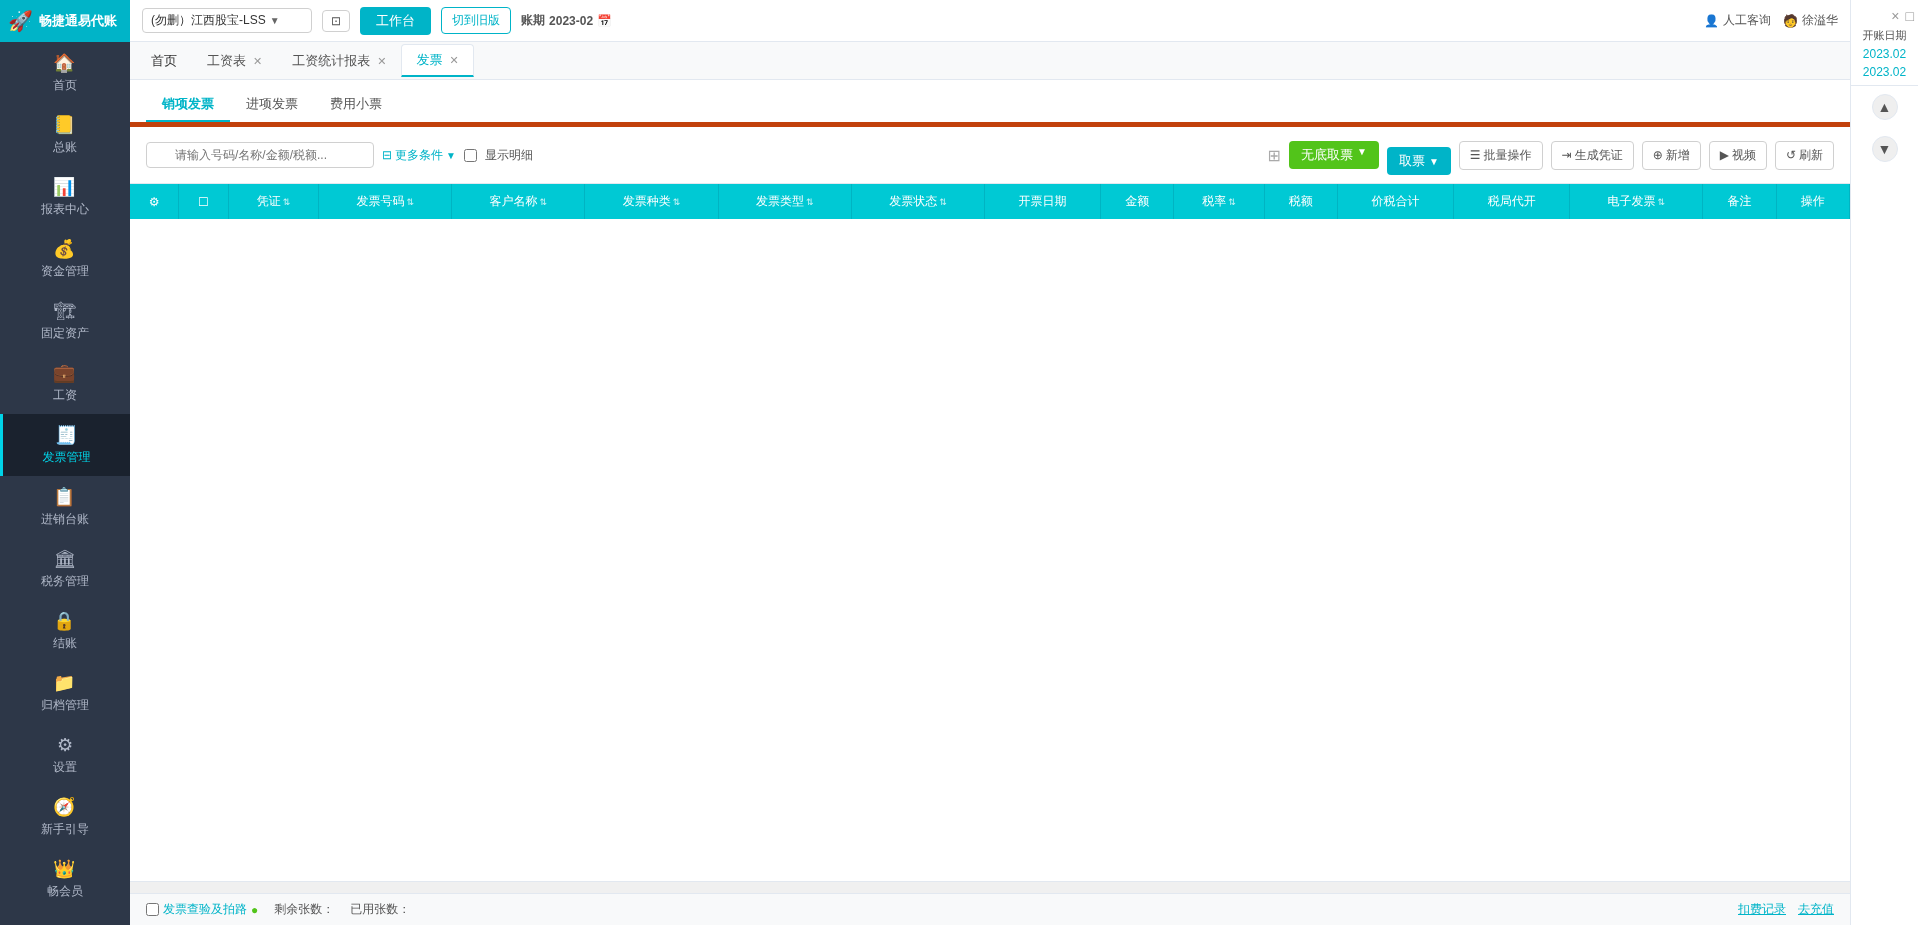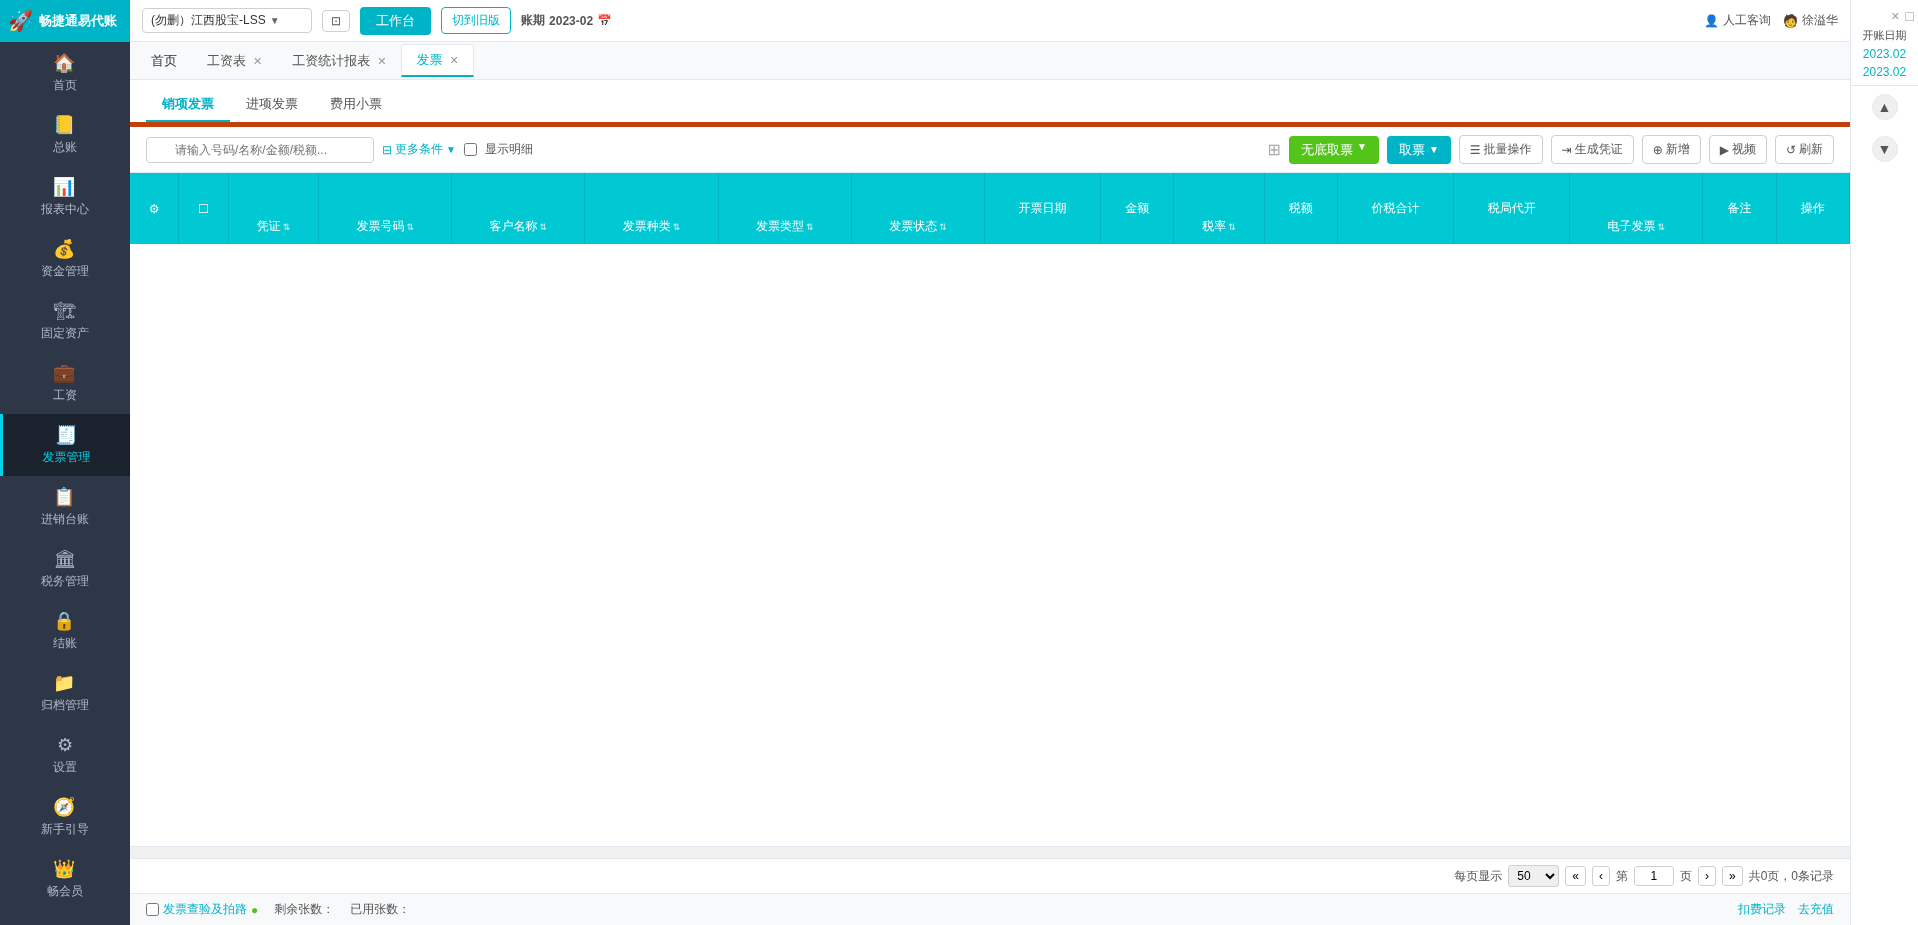--- a/index.html
+++ b/index.html
@@ -100,37 +100,37 @@
       cursor: pointer; display: flex; align-items: center; gap: 3px;
     }
     .checkbox-label { display: flex; align-items: center; gap: 8px; font-size: 12px; color: #555; cursor: pointer; }
 
     .btn-green {
       background: #52c41a; color: #fff; border: none; border-radius: 4px;
       padding: 5px 12px; font-size: 13px; cursor: pointer; display: flex; align-items: flex-start; gap: 4px;
     }
     .btn-teal {
       background: #00b4c8; color: #fff; border: none; border-radius: 4px;
-      padding: 5px 12px; font-size: 13px; cursor: pointer; display: flex; align-items: center; gap: 4px;
+      padding: 5px 12px; font-size: 13px; cursor: pointer; display: flex; align-items: center; gap: 4px; margin-top: 12px;
     }
     .btn-outline {
       background: #fff; color: #555; border: 1px solid #d0d0d0; border-radius: 4px;
       padding: 5px 10px; font-size: 12px; cursor: pointer; display: flex; align-items: center; gap: 3px;
     }
     .btn-arrow { font-size: 10px; }
 
     
     .table-wrap { flex: 1; overflow: auto; background: #fff; }
     .invoice-table { width: 100%; border-collapse: collapse; font-size: 12px; }
     .invoice-table thead tr { background: #00c9d4; color: #fff; }
     .invoice-table thead th {
       padding: 9px 8px; text-align: center; font-weight: normal;
       border-right: 1px solid #00b4c2; white-space: nowrap;
     }
-    .th-sort { display: inline-flex; align-items: center; gap: 2px; margin-top: 36px; }
+    .th-sort { display: inline-flex; align-items: center; gap: 2px; }
     .sort-icon { font-size: 9px; color: rgba(255,255,255,0.8); }
 
     
     .empty-state {
       display: flex; flex-direction: column; align-items: center; justify-content: center;
       height: 400px; gap: 12px;
     }
 
     
     .table-footer {
@@ -151,21 +151,21 @@
     }
 
     
     .status-bar {
       background: #f8f9fa; border-top: 1px solid #e2e8f0; padding: 5px 16px;
       display: flex; align-items: center; gap: 16px; font-size: 12px; color: #555;
       height: 32px;
     }
     .status-bar .check-label { display: flex; align-items: center; gap: 4px; color: #00b4c8; }
     .status-bar-right { margin-left: auto; display: flex; gap: 12px; }
-    .link-btn { color: #00b4c8; cursor: pointer; }
+    .link-btn { color: #00b4c8; cursor: pointer; text-decoration: underline; }
 
     
     .date-panel {
       width: 68px; min-width: 68px; background: #fff; border-left: 1px solid #e2e8f0;
       height: 925px; display: flex; flex-direction: column; align-items: stretch;
       overflow-y: auto; position: relative;
     }
     .date-period-item {
       padding: 5px 8px; font-size: 12px; color: #555; cursor: pointer; text-align: center;
       border-bottom: 1px solid #f0f0f0;
@@ -395,38 +395,20 @@
               </tr>
             </thead>
           <tbody id="table-body"></tbody>
         </table>
       </div>
 
     </div>
 
     <div class="scrollbar-area"></div>
 
-    <div class="table-footer">
-      <div class="page-info">
-        <span>每页显示</span>
-        <select class="page-select">
-          <option>50</option>
-          <option>20</option>
-          <option>100</option>
-        </select>
-        <button class="page-btn">«</button>
-        <button class="page-btn">‹</button>
-        <span>第</span>
-        <input class="page-input" value="1" style="">
-        <span class="page-label">页</span>
-        <button class="page-btn">›</button>
-        <button class="page-btn">»</button>
-        <span>共0页，0条记录</span>
-      </div>
-    </div>
 
     <div class="status-bar">
       <label class="check-label">
         <input type="checkbox" style="">
         <span>发票查验及拍路</span>
         <span style="color:#52c41a;">●</span>
       </label>
       <span>
         <span>剩余张数：</span>
       </span>

